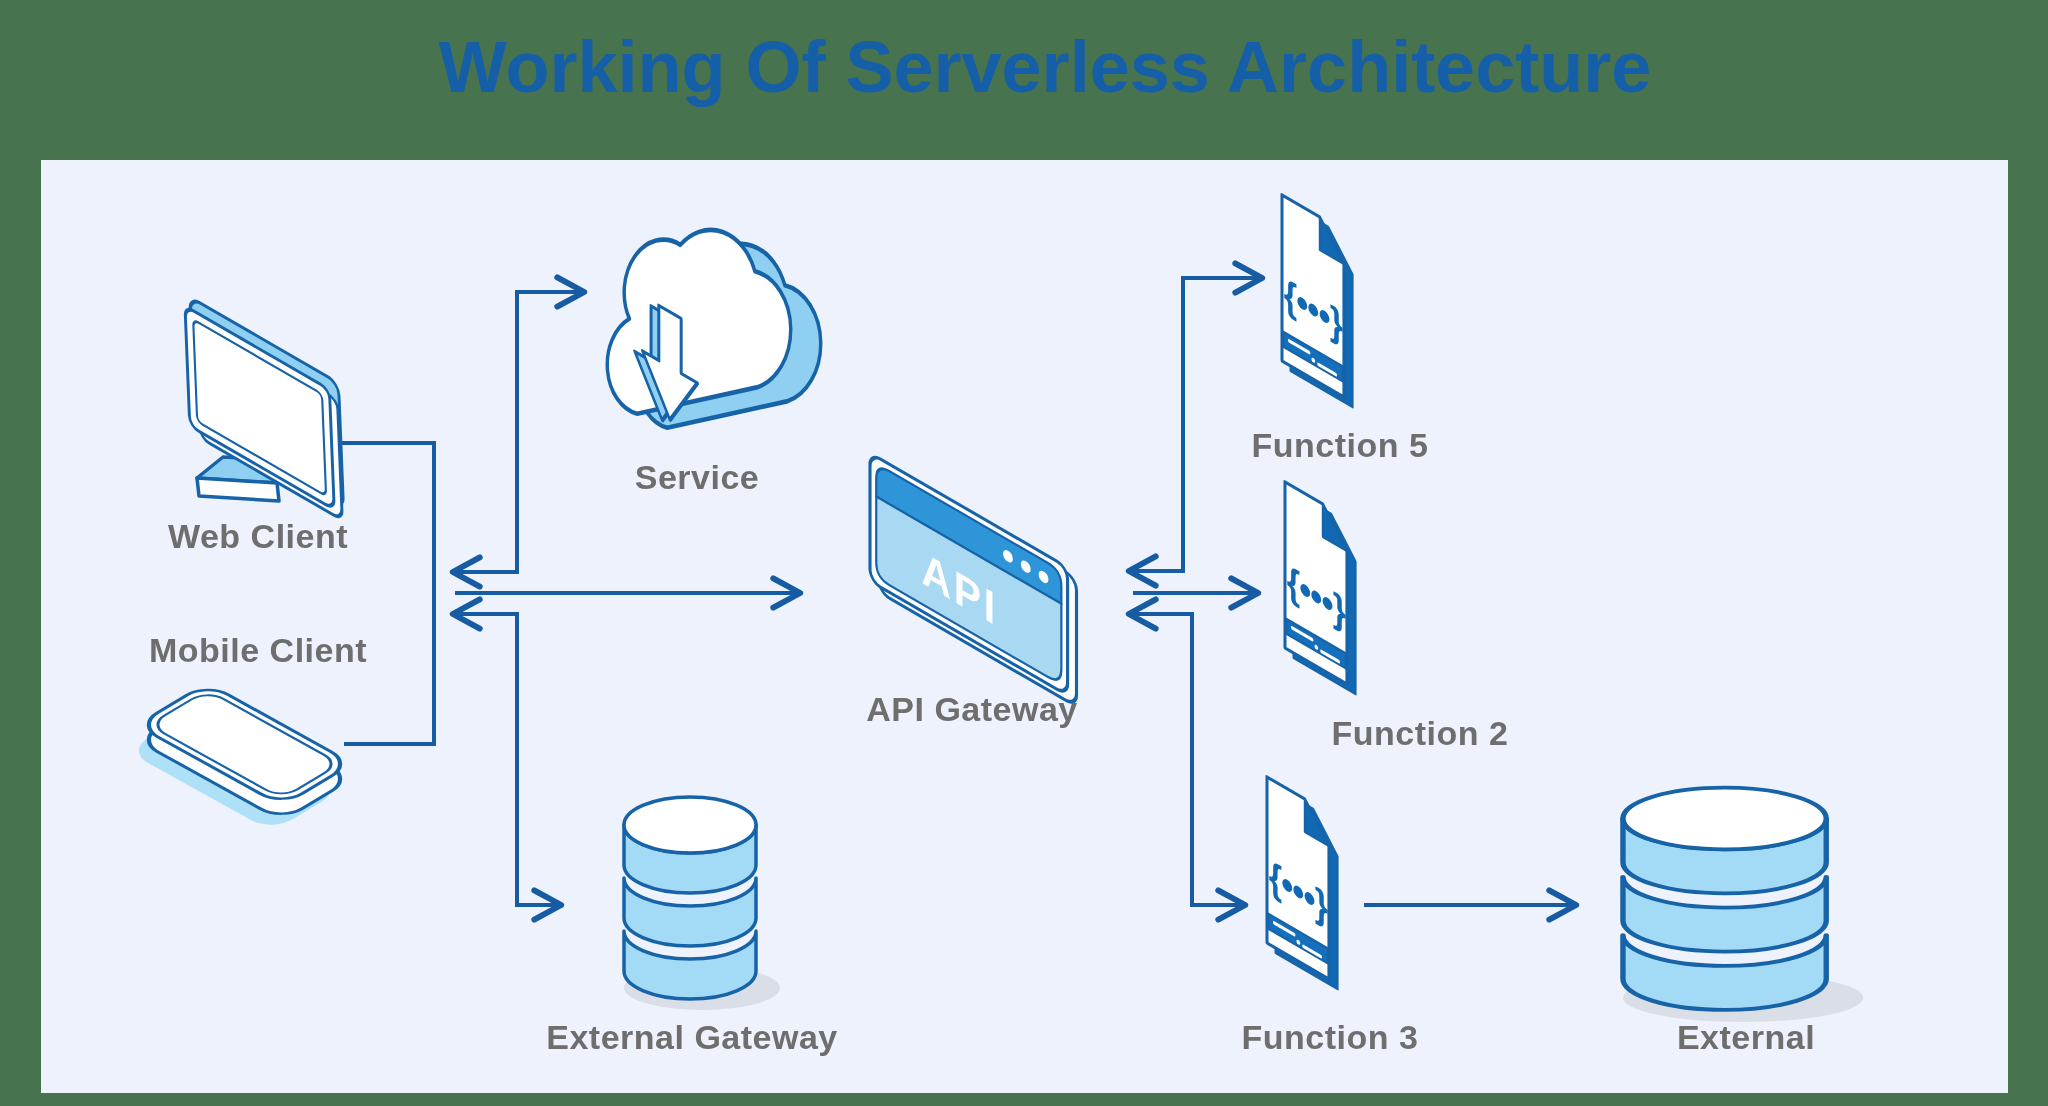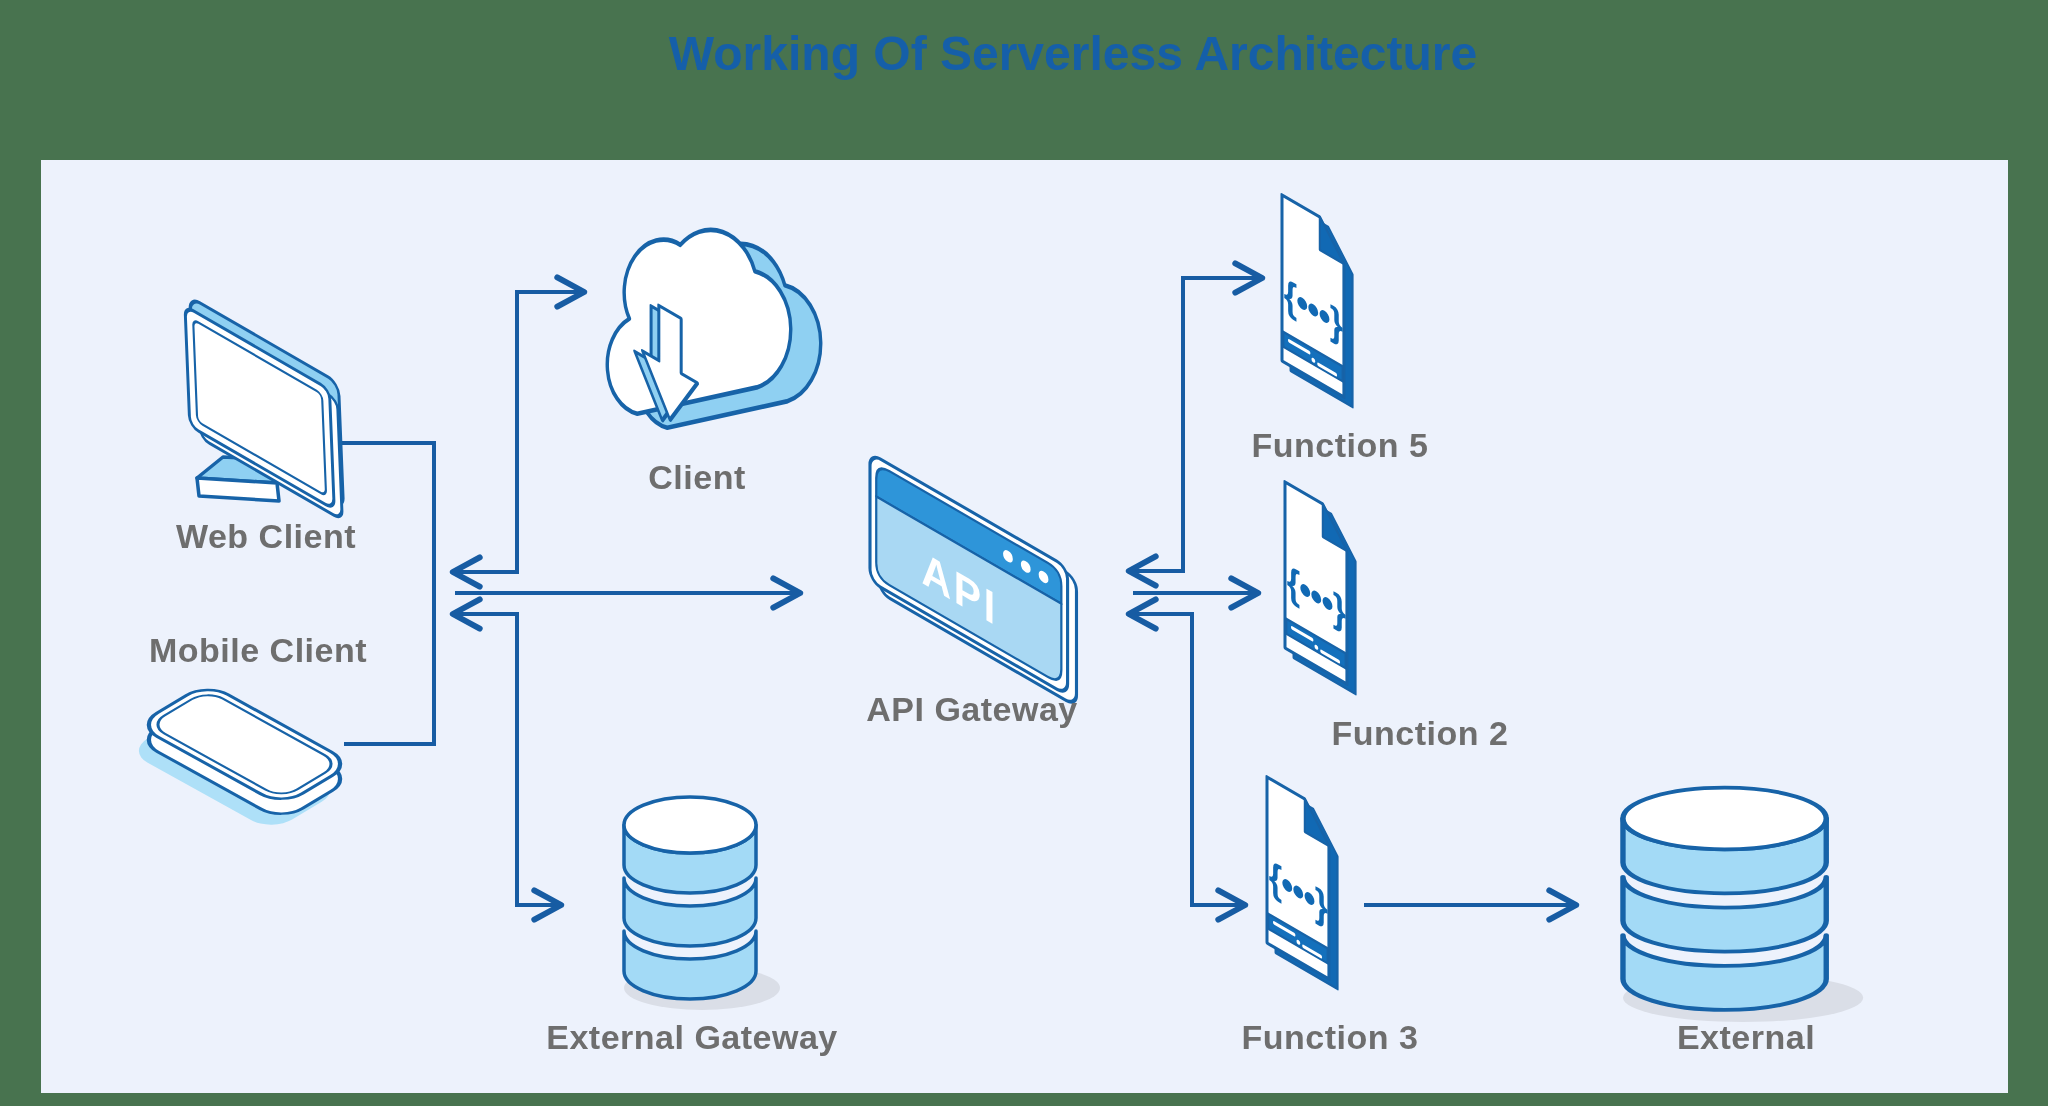--- a/index.html
+++ b/index.html
@@ -4,23 +4,22 @@
 <style>
   html,body{margin:0;padding:0;}
   body{
     width:2048px;height:1106px;position:relative;overflow:hidden;
     background:var(--background-green,#48734F);
     font-family:"Liberation Sans",sans-serif;
   }
   .stage{position:absolute;inset:0;}
   .title{
     position:absolute;top:26px;left:1045px;transform:translateX(-50%);
-    font-size:48px;font-weight:800;letter-spacing:0px;white-space:nowrap;
+    font-size:72px;font-weight:800;letter-spacing:0px;white-space:nowrap;
     color:var(--title-blue,#155FA9);
-    margin-left:28px;
   }
   .panel{
     position:absolute;left:41px;top:160px;width:1967px;height:933px;
     background:var(--panel,#EDF2FC);
   }
   .overlay,.icon{position:absolute;}
   .cn{fill:none;stroke:var(--line-blue,#175CA3);stroke-width:4;}
   .mk{fill:none;stroke:var(--line-blue,#175CA3);stroke-width:2.6;stroke-linecap:round;stroke-linejoin:round;}
   .ol{stroke:var(--icon-outline,#1763A8);stroke-width:3.5;stroke-linejoin:round;stroke-linecap:round;}
   .ol2{stroke:var(--icon-outline,#1763A8);stroke-width:2.5;stroke-linejoin:round;stroke-linecap:round;}
@@ -168,24 +167,24 @@
   <svg class="icon" style="left:1586px;top:758px" width="330" height="300" viewBox="0 0 330 300">
     <g transform="scale(1.54,1.1)">
       <ellipse class="fsh" cx="102" cy="218" rx="78" ry="22"></ellipse>
       <path class="fc ol" d="M24,161 A66,28 0 0 0 156,161 L156,201 A66,28 0 0 1 24,201 Z"></path>
       <path class="fc ol" d="M24,108 A66,28 0 0 0 156,108 L156,148 A66,28 0 0 1 24,148 Z"></path>
       <path class="fc ol" d="M24,55 A66,28 0 0 0 156,55 L156,95 A66,28 0 0 1 24,95 Z"></path>
       <ellipse class="fw ol" cx="90" cy="55" rx="66" ry="28"></ellipse>
     </g>
   </svg>
 
-  <div class="lbl" style="left:266px;top:517px">Web Client</div>
+  <div class="lbl" style="left:258px;top:517px">Web Client</div>
   <div class="lbl" style="left:258px;top:631px">Mobile Client</div>
   <div class="lbl" style="left:697px;top:458px">
-    <div>Client</div>
+    <div>Service</div>
   </div>
   <div class="lbl" style="left:972px;top:690px">API Gateway</div>
   <div class="lbl" style="left:1340px;top:426px">Function 5</div>
   <div class="lbl" style="left:1420px;top:714px">Function 2</div>
   <div class="lbl" style="left:1330px;top:1018px">Function 3</div>
   <div class="lbl" style="left:692px;top:1018px">External Gateway</div>
   <div class="lbl" style="left:1746px;top:1018px">External</div>
 
 </div>
 

